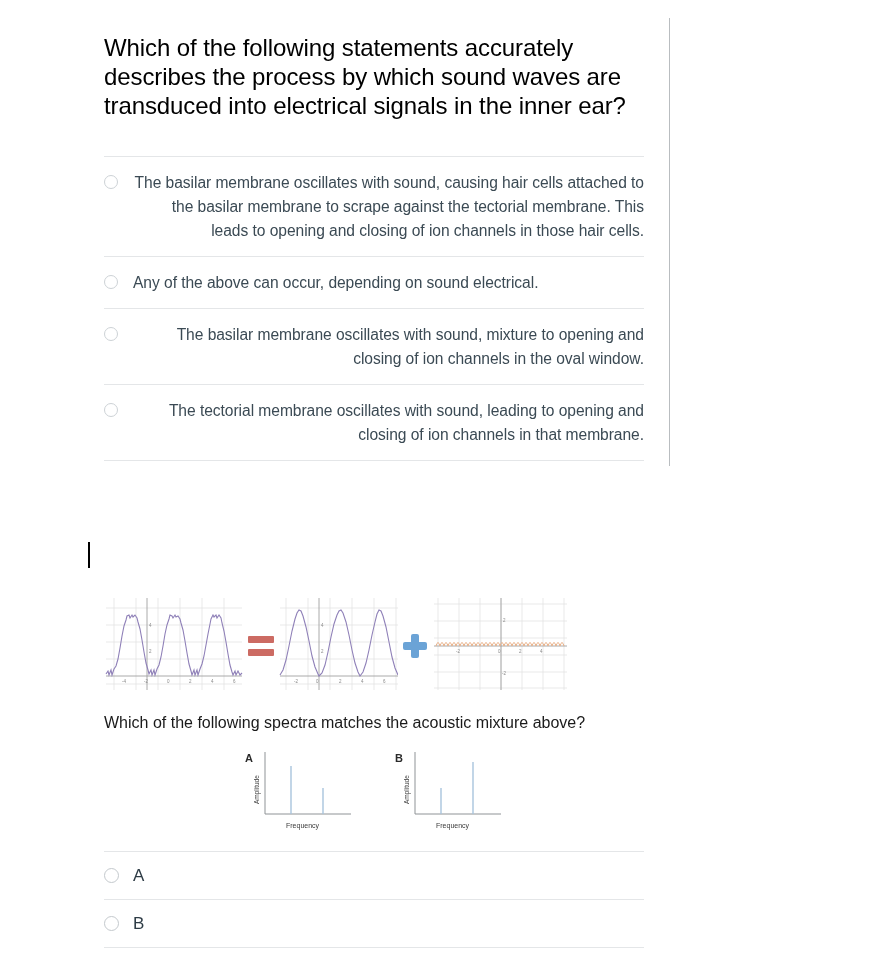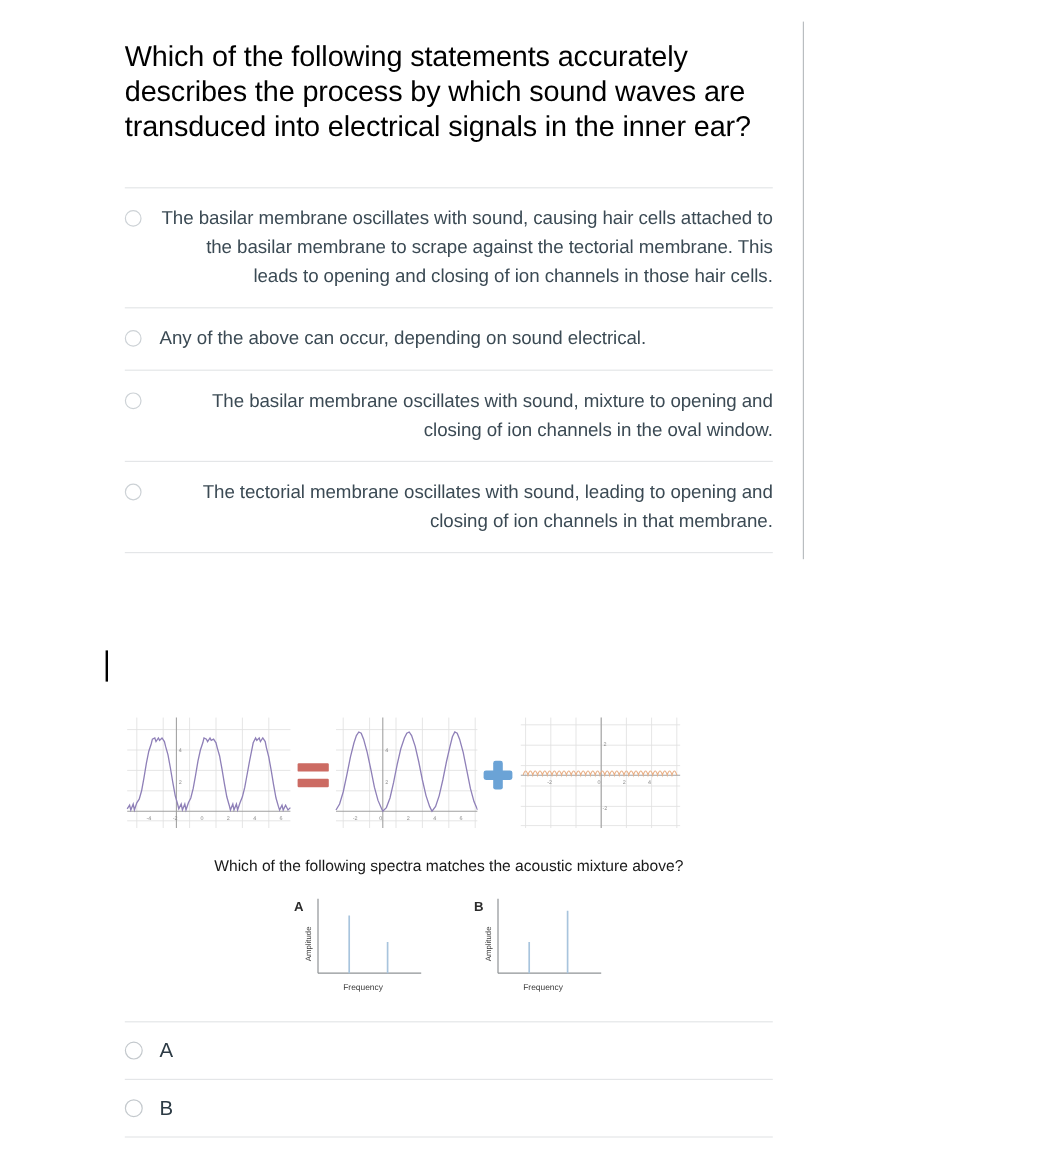--- a/index.html
+++ b/index.html
@@ -127,22 +127,21 @@
     border-radius: 2px;
   }
   .plus-shape::before {
     left: 8px; top: 0; width: 8px; height: 24px;
   }
   .plus-shape::after {
     left: 0; top: 8px; width: 24px; height: 8px;
   }
 
   .fig-caption {
-    text-align: center;
-    font-size: 13px;
+    font-size: 16px;
     color: #1a1a1a;
     margin-top: 14px;
     font-family: "Liberation Sans", sans-serif;
   }
 
   .spectra-row {
     display: flex;
     justify-content: center;
     gap: 30px;
     margin-top: 14px;

